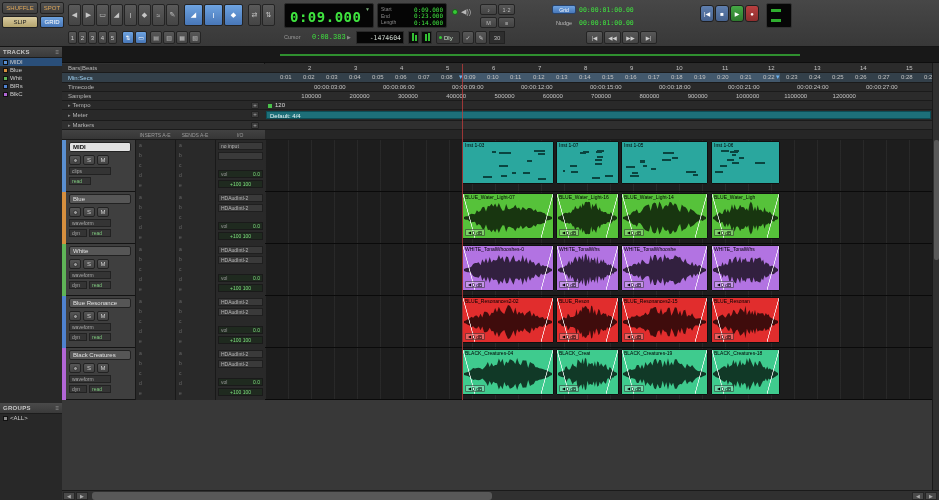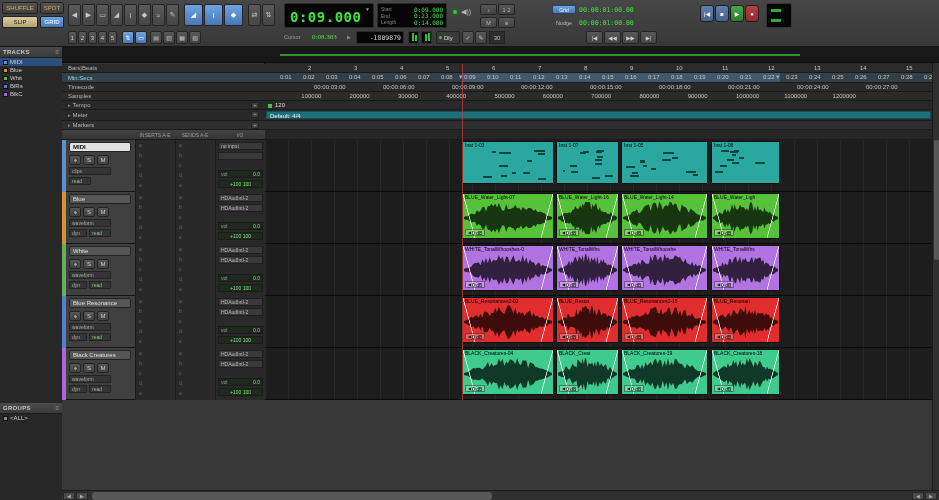--- a/index.html
+++ b/index.html
@@ -32,21 +32,21 @@
   .tp-blue{background:linear-gradient(#5f7fae,#46628e)}
   .tp-play{background:linear-gradient(#45a845,#2e7a2e)}
   .tp-rec{background:linear-gradient(#b84040,#8e2e2e)}
   .midipanel{position:absolute;left:766px;top:3px;width:26px;height:25px;background:#060606;border:1px solid #333;border-radius:2px}
   .mled{position:absolute;width:10px;height:3px;background:#2fae2f}
   .memgroup{position:absolute;left:68px;top:31px;display:flex;gap:1px}
   .mem{width:9px;height:13px;background:linear-gradient(#585858,#444);border:1px solid #242424;border-radius:2px;color:#ccc;font-size:6px;display:flex;align-items:center;justify-content:center}
   .tbtn2{position:absolute;top:31px;width:12px;height:13px;background:linear-gradient(#585858,#444);border:1px solid #242424;border-radius:2px;color:#c4c4c4;font-size:6px;display:flex;align-items:center;justify-content:center}
   .act{background:linear-gradient(#6ea3e0,#4877b8);color:#fff}
   .curlab{position:absolute;left:284px;top:34px;font-size:5.5px;color:#999}
-  .curval{position:absolute;left:312px;top:33px;font-size:7px;font-family:Liberation Serif, serif;color:#3fe43f}
+  .curval{position:absolute;left:312px;top:33px;font-size:7px;font-family:Liberation Mono, monospace;color:#3fe43f}
   .curarr{position:absolute;left:347px;top:34px;font-size:5px;color:#888}
   .sampbox{position:absolute;left:356px;top:31px;width:48px;height:13px;background:#050505;border:1px solid #2a2a2a;color:#cfd8cf;font-family:"DejaVu Sans Mono",monospace;font-size:6.5px;display:flex;align-items:center;justify-content:flex-end;padding-right:2px}
   .meterbox{position:absolute;top:31px;width:11px;height:13px;background:#0a0a0a;border:1px solid #2e2e2e;border-radius:1px}
   .mbar{position:absolute;bottom:2px;width:2px;background:#34c034}
   .dlychip{position:absolute;left:436px;top:31px;width:24px;height:13px;background:#3a3a3a;border:1px solid #222;border-radius:2px;display:flex;align-items:center;gap:2px;padding-left:2px}
   .dlyled{width:3px;height:3px;border-radius:50%;background:#35c935}
   .dlytxt{font-size:6px;color:#cfe8cf}
   .miscchip{position:absolute;left:489px;top:31px;width:16px;height:13px;background:#2e2e2e;border:1px solid #222;color:#bbb;font-size:6px;display:flex;align-items:center;justify-content:center}
   .skipbtn{position:absolute;top:31px;width:17px;height:13px;background:linear-gradient(#585858,#444);border:1px solid #242424;border-radius:2px;color:#ccc;font-size:5.5px;display:flex;align-items:center;justify-content:center}
 
@@ -267,21 +267,21 @@
         <span>▦</span>
       </div>
     <div class="tbtn2" style="left:189px">
         <span>▧</span>
       </div>
 
     <span class="curlab">Cursor</span>
     <span class="curval">0:08.383</span>
     <span class="curarr">▶</span>
     <div class="sampbox">
-        <span>-1809879</span>
+        <span>-1474604</span>
       </div>
 
     <div class="meterbox" style="left:408px">
       <div class="mbar" style="left:3px;height:8px"></div>
       <div class="mbar" style="left:6px;height:6px"></div>
     </div>
     <div class="meterbox" style="left:421px">
       <div class="mbar" style="left:3px;height:7px"></div>
       <div class="mbar" style="left:6px;height:8px"></div>
     </div>

